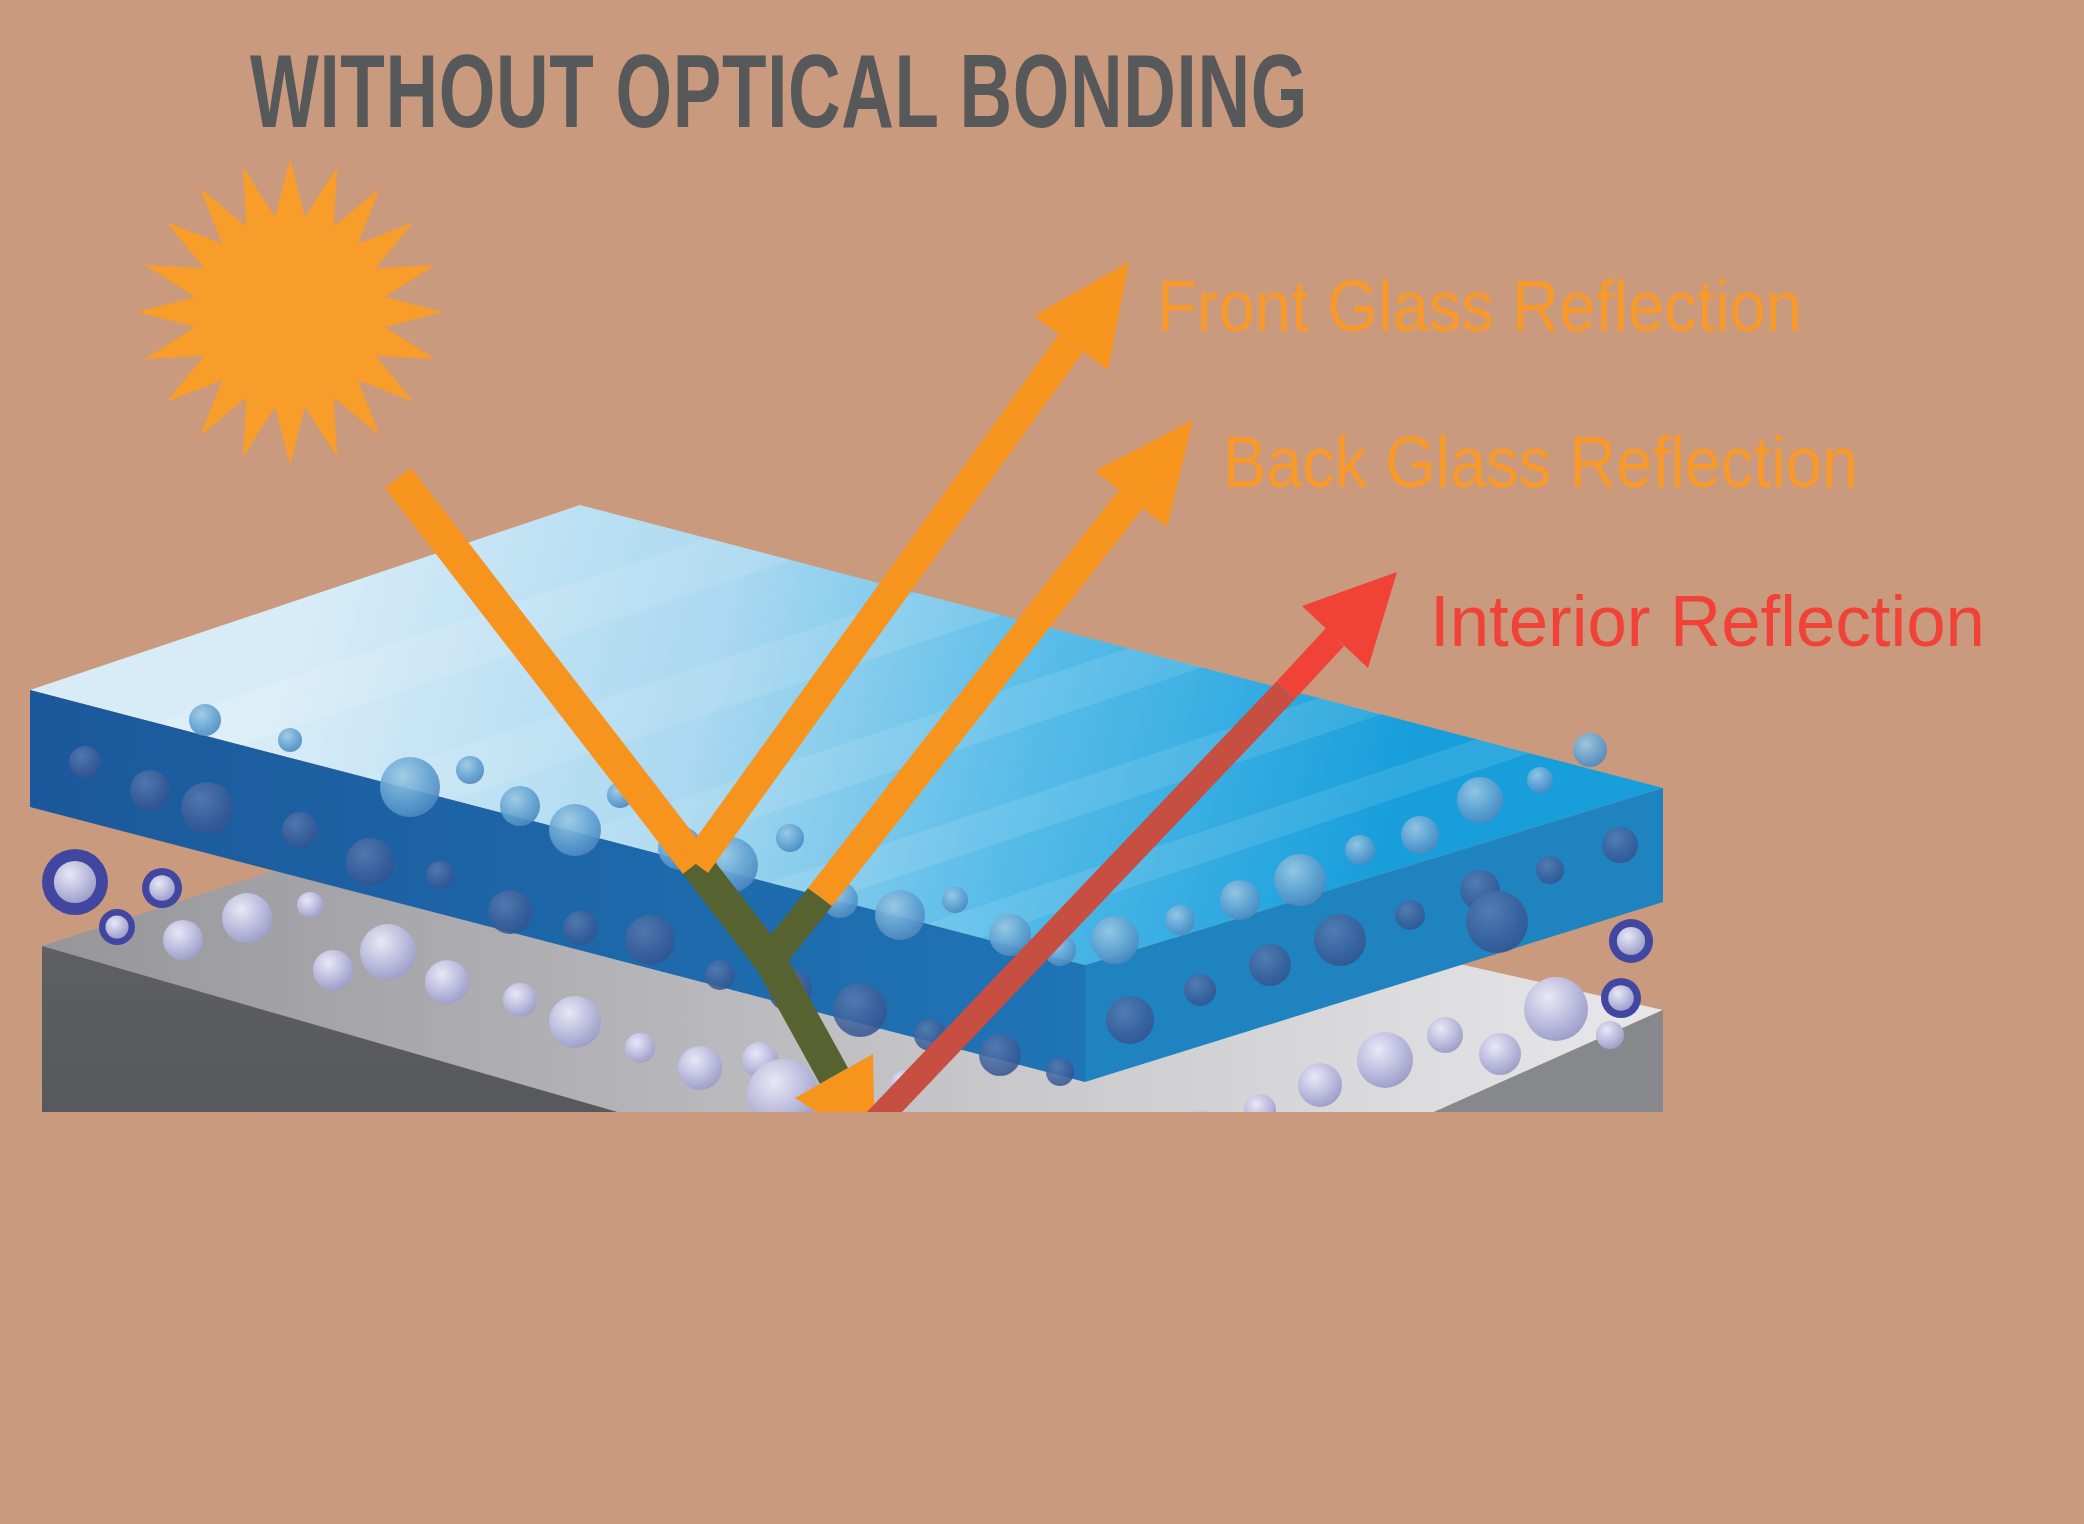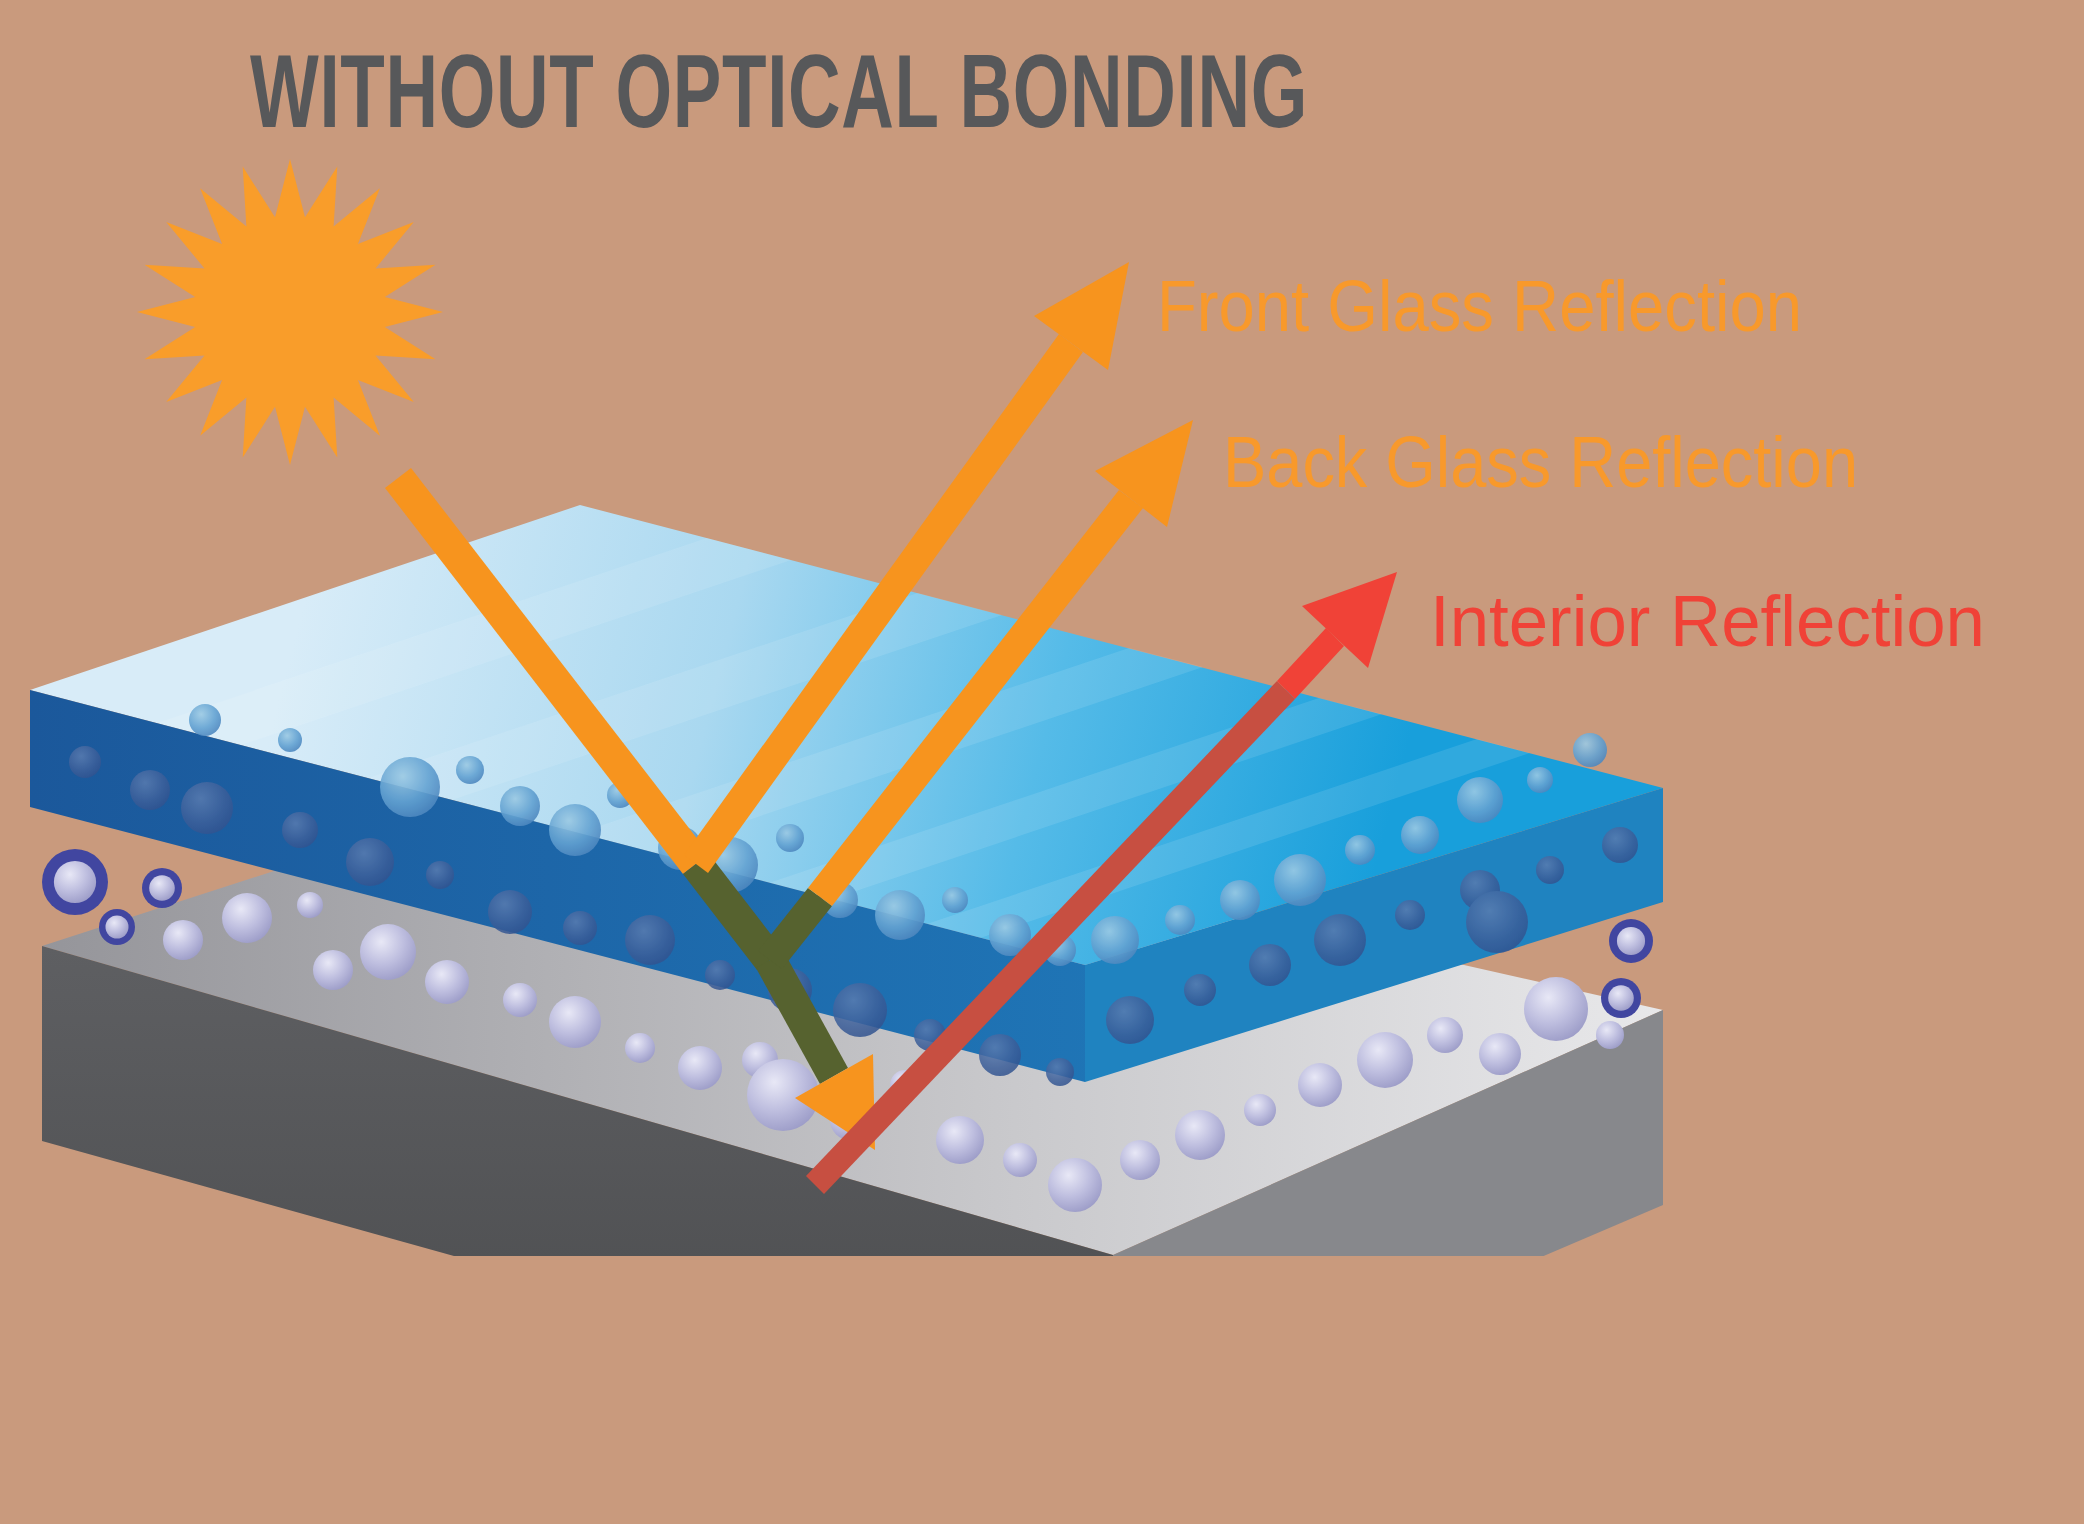--- a/index.html
+++ b/index.html
@@ -1,16 +1,16 @@
 <!DOCTYPE html>
 <html><head>
 <meta charset="utf-8">
 <style>
   html,body{margin:0;padding:0;background:#C99A7D;}
-  .stage{position:relative;width:2084px;height:1256px;overflow:hidden;}
+  .stage{position:relative;width:2084px;height:1112px;overflow:hidden;}
   svg{display:block;}
   text{font-family:"Liberation Sans", sans-serif;}
   .title-text{font-weight:700;letter-spacing:1px;}
   .label-text{font-weight:400;}
 </style>
 </head>
 <body>
 
 <div class="stage">
 <svg width="2084" height="1524" viewBox="0 0 2084 1524">

